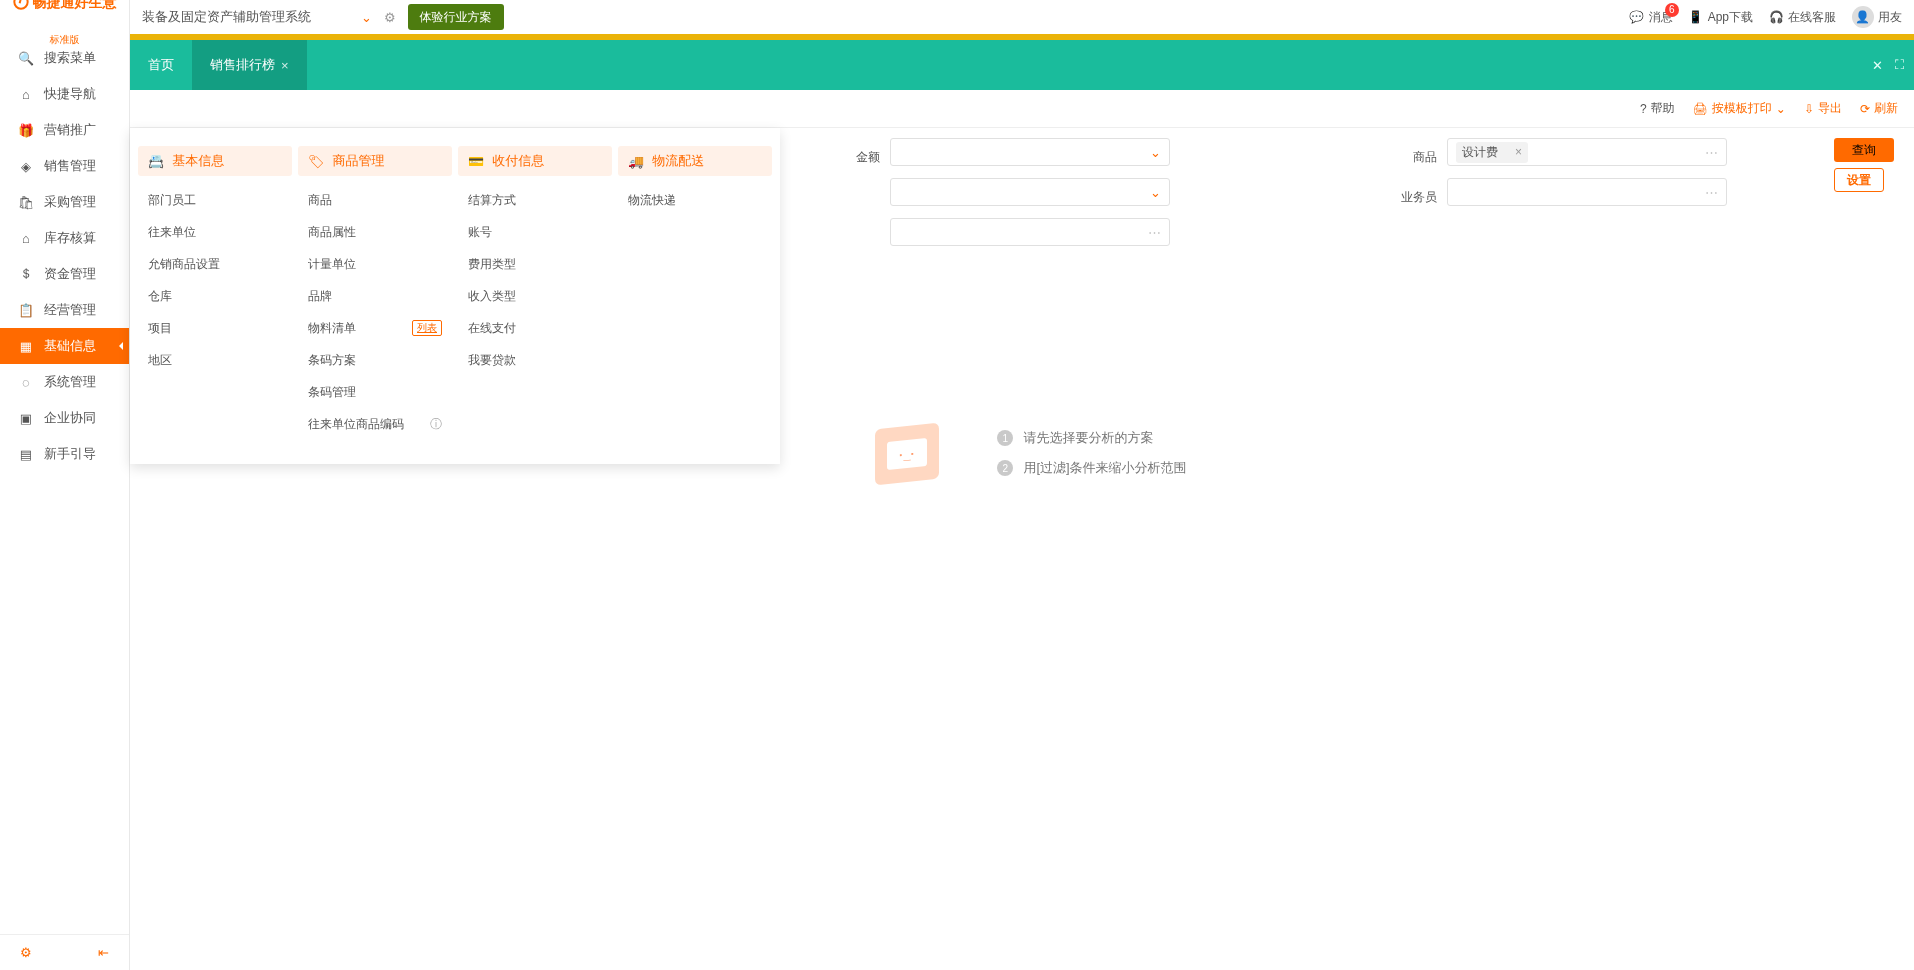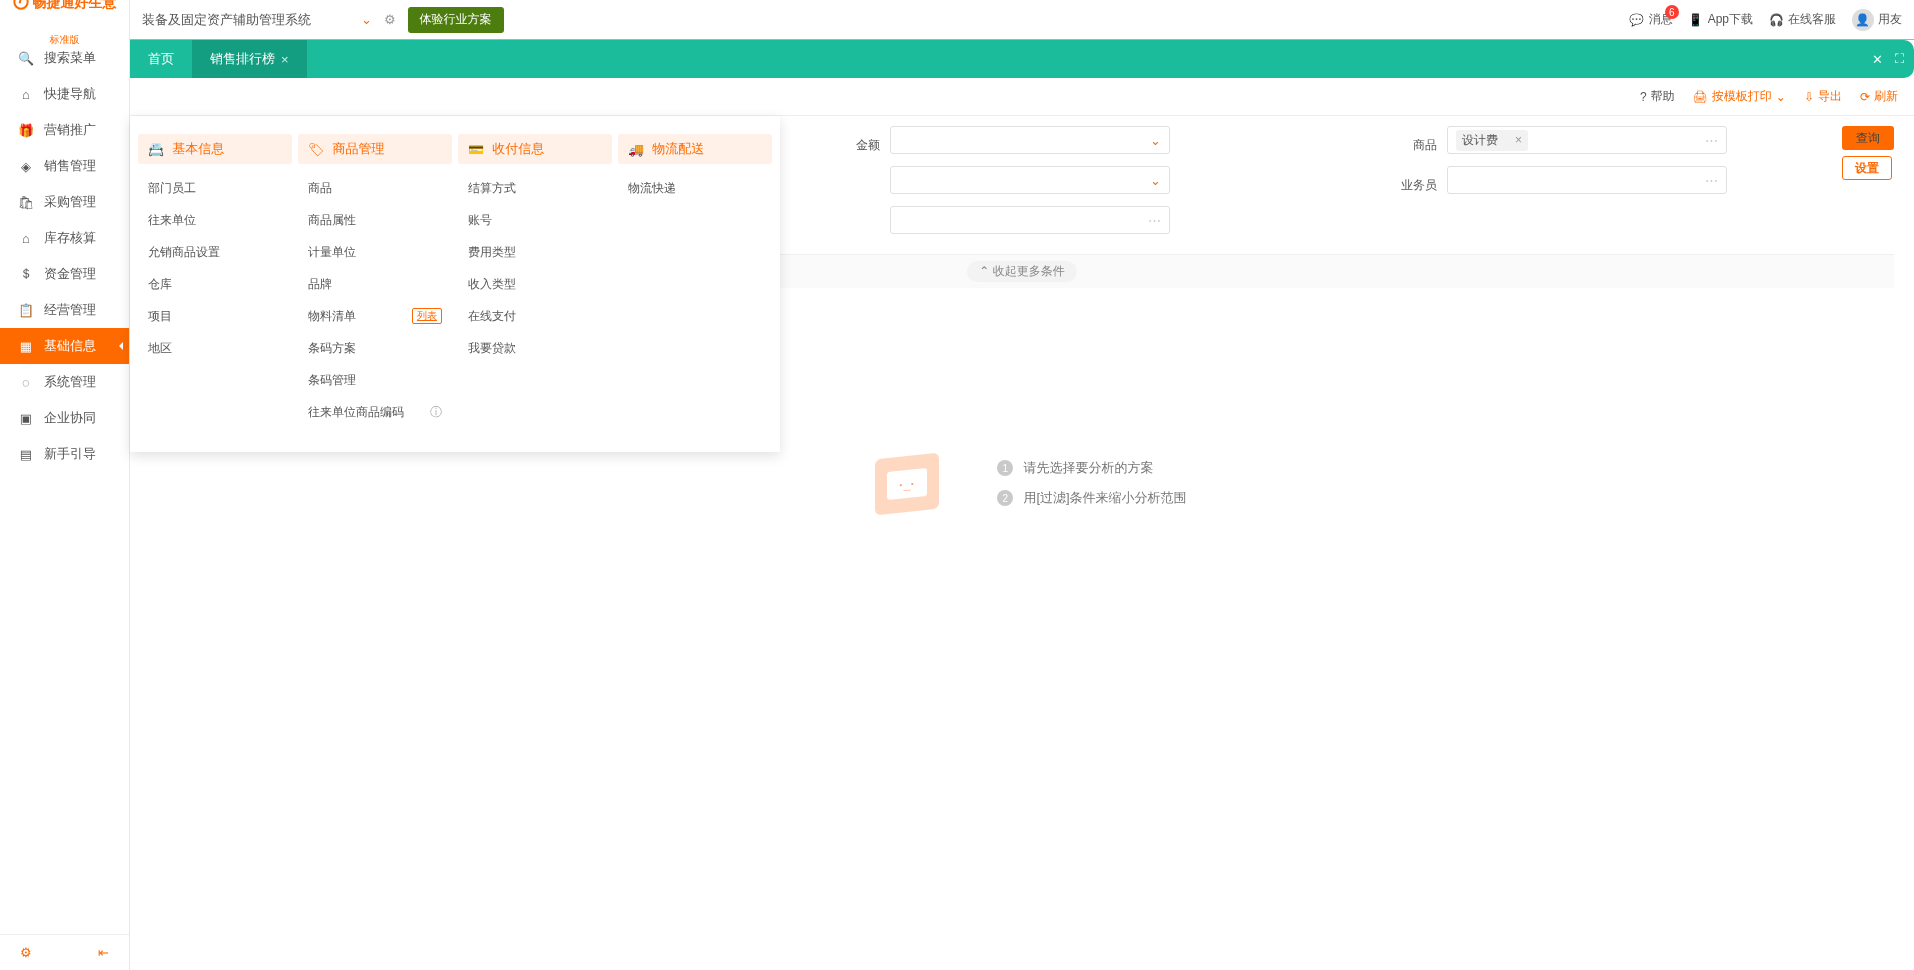--- a/index.html
+++ b/index.html
@@ -13,31 +13,31 @@
 .logo-sub { color: #ff6a00; font-size: 10px; margin-top: 20px; }
 .side-nav { flex: 1; }
 .side-item { height: 36px; display: flex; align-items: center; gap: 10px; padding: 0 18px; color: #555; cursor: pointer; }
 .side-item.active { background: #ff6a00; color: #fff; position: relative; }
 .side-item.active::after { content: ""; position: absolute; right: 6px; width: 0; height: 0; border-top: 4px solid transparent; border-bottom: 4px solid transparent; border-right: 4px solid #fff; }
 .side-ic { width: 16px; height: 16px; display: inline-flex; align-items: center; justify-content: center; }
 .sidebar-bottom { height: 36px; border-top: 1px solid #eee; display: flex; align-items: center; justify-content: space-between; padding: 0 20px; color: #ff6a00; }
 
 
 .main { flex: 1; display: flex; flex-direction: column; background: #fff; min-width: 0; }
-.topbar { height: 40px; display: flex; align-items: center; padding: 0 12px; border-bottom: 1px solid #eab308; gap: 12px; }
+.topbar { height: 40px; display: flex; align-items: center; padding: 0 12px; border-bottom: 6px solid #eab308; gap: 12px; }
 .system-select { color: #555; display: flex; align-items: center; gap: 50px; font-size: 13px; }
 .gear-ic { color: #999; }
 .btn-orange { background: #4d7c0f; color: #fff; border: none; border-radius: 3px; height: 26px; padding: 0 12px; cursor: pointer; font-size: 12px; }
 .top-right { margin-left: auto; display: flex; align-items: center; gap: 16px; color: #555; font-size: 12px; }
 .top-link { display: flex; align-items: center; gap: 4px; cursor: pointer; position: relative; }
 .badge { position: absolute; top: -6px; right: -6px; background: #ff3b30; color: #fff; border-radius: 8px; min-width: 14px; height: 14px; font-size: 10px; display: flex; align-items: center; justify-content: center; padding: 0 3px; }
 .avatar { width: 22px; height: 22px; border-radius: 50%; background: #ddd; display: inline-flex; align-items: center; justify-content: center; color: #999; }
 
 
-.tab-bar { height: 38px; background: #1abc9c; display: flex; align-items: stretch; color: #fff; border-radius: 10px; }
+.tab-bar { height: 50px; background: #1abc9c; display: flex; align-items: stretch; color: #fff; }
 .tab { padding: 0 18px; display: flex; align-items: center; gap: 6px; cursor: pointer; font-size: 13px; }
 .tab.home { background: #1abc9c; }
 .tab.active { background: #139e82; }
 .tab-close { cursor: pointer; opacity: .8; }
 .tab-bar-right { margin-left: auto; display: flex; align-items: center; padding: 0 10px; gap: 12px; color: #e6fff9; }
 
 
 .toolbar { height: 38px; display: flex; align-items: center; justify-content: flex-end; gap: 18px; padding: 0 16px; border-bottom: 1px solid #eee; font-size: 12px; color: #555; }
 .tool-link { display: flex; align-items: center; gap: 4px; cursor: pointer; }
 .tool-link.orange { color: #ff6a00; }
@@ -46,21 +46,21 @@
 .content { flex: 1; position: relative; background: #fff; }
 .filter-area { padding: 10px 20px 0; }
 .filter-row { display: flex; align-items: center; margin-bottom: 12px; gap: 12px; }
 .filter-cell { display: flex; align-items: flex-end; gap: 10px; }
 .filter-label { width: 60px; text-align: right; color: #555; font-size: 12px; }
 .filter-input { height: 28px; min-width: 280px; border: 1px solid #e0e0e0; border-radius: 3px; display: flex; align-items: center; padding: 0 8px; color: #555; justify-content: space-between; }
 .tag { background: #f2f2f2; border-radius: 3px; padding: 2px 6px; font-size: 12px; color: #555; display: inline-flex; align-items: center; gap: 17px; }
 .tag-x { cursor: pointer; color: #999; }
 .dots { color: #bbb; cursor: pointer; }
 .action-col { display: flex; flex-direction: column; gap: 6px; margin-left: 12px; }
-.btn-query { background: #ff6a00; color: #404040; border: none; width: 52px; height: 24px; border-radius: 3px; cursor: pointer; font-size: 12px; }
+.btn-query { background: #ff6a00; color: #000000; border: none; width: 60px; height: 24px; border-radius: 3px; cursor: pointer; font-size: 12px; }
 .btn-set { background: #fff; color: #ff6a00; border: 1px solid #ff6a00; width: 50px; height: 24px; border-radius: 3px; cursor: pointer; font-size: 12px; font-weight: bold; }
 
 .collapse-bar { text-align: center; padding: 6px 0; color: #888; font-size: 12px; cursor: pointer; border-top: 1px solid #f0f0f0; background: #fafafa; margin-top: 8px; display: flex; justify-content: center; align-items: center; gap: 4px; }
 .collapse-pill { background: #f3f3f3; border-radius: 12px; padding: 2px 12px; }
 
 
 .empty { display: flex; flex-direction: column; align-items: center; justify-content: flex-start; padding-top: 140px; }
 .empty-fig { width: 110px; height: 110px; position: relative; }
 .empty-box { position: absolute; left: 18px; top: 28px; width: 64px; height: 56px; background: #ffd8c2; border-radius: 6px; transform: skewY(-6deg); }
 .empty-face { position: absolute; left: 30px; top: 42px; width: 40px; height: 28px; background: #fff; border-radius: 3px; transform: skewY(-6deg); display: flex; align-items: center; justify-content: center; color: #ff9a6a; font-weight: bold; }
@@ -279,23 +279,20 @@
                   </div>
                 </div>
               </div>
               <div class="action-col">
                 <button class="btn-query">查询</button>
                 <button class="btn-set">设置</button>
               </div>
             </div>
           </div>
         </div>
-        <div class="collapse-bar">
-          <span class="collapse-pill"><span>⌃ </span><span>收起更多条件</span></span>
-        </div>
       </div>
 
       <div class="empty">
         <div class="empty-wrap">
           <div class="empty-fig">
             <div class="empty-box"></div>
             <div class="empty-face">·_·</div>
           </div>
           <div class="empty-side">
             <div class="empty-row">

